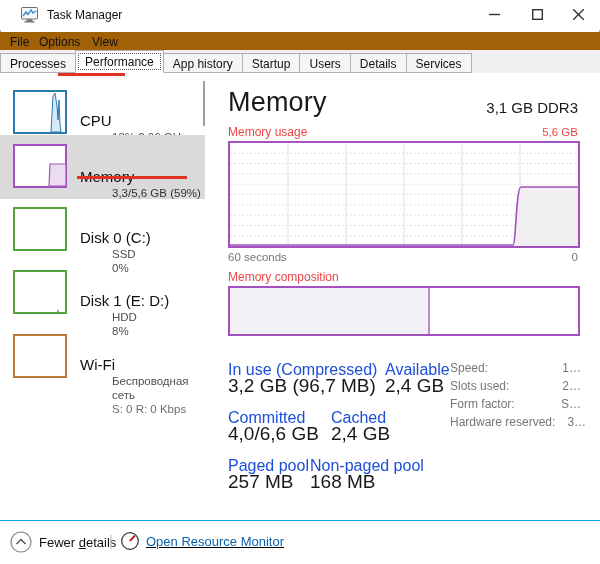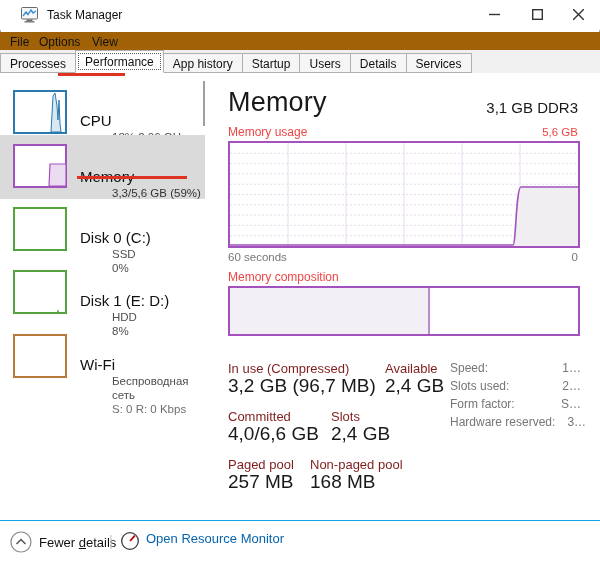--- a/index.html
+++ b/index.html
@@ -54,31 +54,31 @@
   .usage-label { left:13px; top:52px; }
   .usage-max   { right:22px; top:53px; font-size:11.5px; }
   .graph { position:absolute; left:13px; top:68px; width:352px; height:107px; border:2px solid #a352bd; background:#fff; }
   .graph svg, .bar svg { display:block; }
   .x-left  { position:absolute; left:13px; top:178px; font-size:11.5px; color:#767676; }
   .x-right { position:absolute; right:22px; top:178px; font-size:11.5px; color:#767676; }
   .comp-label { left:13px; top:197px; }
   .bar { position:absolute; left:13px; top:213px; width:352px; height:50px; border:2px solid #a352bd; background:#fff; }
   .bar-inuse { position:absolute; left:0; top:0; bottom:0; width:200px; background:#f3f0f5; border-right:2px solid #bb8cc9; }
   
-  .stat-label { position:absolute; font-size:13px; color:#7f1d1d; white-space:nowrap; }
+  .stat-label { position:absolute; font-size:16px; color:#1d4ed8; white-space:nowrap; }
   .stat-value { position:absolute; font-size:19px; font-weight:300; color:#191919; white-space:nowrap; }
   .det-row { position:absolute; left:235px; width:131px; font-size:12px; color:#767676; display:flex; justify-content:space-between; white-space:nowrap;gap:12px; }
   
   .footer { position:absolute; left:0; right:0; bottom:0; height:44px; background:#fff; border-top:1px solid #0ea5e9; }
   .fewer { position:absolute; left:10px; top:10px; display:flex; align-items:center; cursor:default; }
   .fewer-circle { width:22px; height:22px; margin-right:7px; }
   .fewer-text { font-size:13px; color:#111; }
   .fewer-text u { text-decoration:underline; }
   .foot-sep { position:absolute; left:109px; top:11px; font-size:15px; color:#c9c9c9; }
-  .resmon { position:absolute; left:120px; top:10px; display:flex; align-items:flex-start; cursor:pointer; }
+  .resmon { position:absolute; left:120px; top:10px; display:flex; align-items:center; cursor:pointer;text-decoration:underline; }
   .resmon-icon { width:20px; height:20px; margin-right:6px; }
   .resmon-text { font-size:13px; color:#0563af; }
 </style>
 </head>
 <body>
 
 <div id="app">
 
   <div class="titlebar">
     <svg class="app-icon" viewBox="0 0 17 16">
@@ -226,21 +226,21 @@
     <div class="bar">
       <div class="bar-inuse"></div>
     </div>
 
     <div class="stat-label" style="left:13px; top:288px">In use (Compressed)</div>
     <div class="stat-label" style="left:170px; top:288px">Available</div>
     <div class="stat-value" style="left:13px; top:302px">3,2 GB (96,7 MB)</div>
     <div class="stat-value" style="left:170px; top:302px">2,4 GB</div>
 
     <div class="stat-label" style="left:13px; top:336px">Committed</div>
-    <div class="stat-label" style="left:116px; top:336px">Slots</div>
+    <div class="stat-label" style="left:116px; top:336px">Cached</div>
     <div class="stat-value" style="left:13px; top:350px">4,0/6,6 GB</div>
     <div class="stat-value" style="left:116px; top:350px">2,4 GB</div>
 
     <div class="stat-label" style="left:13px; top:384px">Paged pool</div>
     <div class="stat-label" style="left:95px; top:384px">Non-paged pool</div>
     <div class="stat-value" style="left:13px; top:398px">257 MB</div>
     <div class="stat-value" style="left:95px; top:398px">168 MB</div>
 
     <div class="det-row" style="top:288px">
       <span>Speed:</span>

